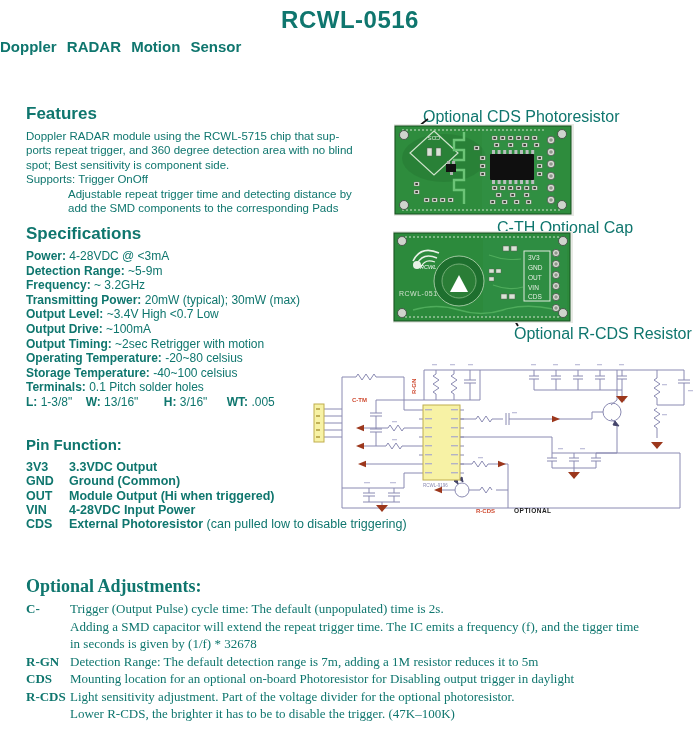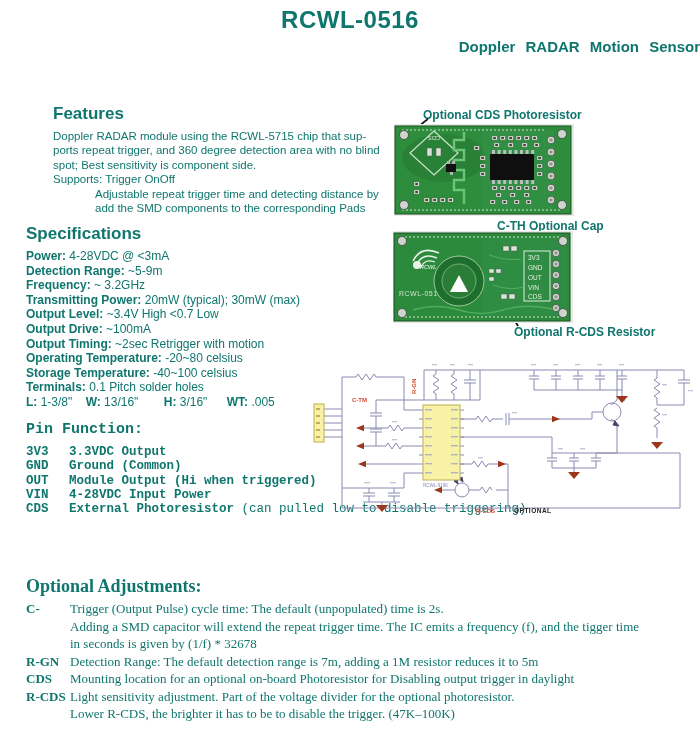--- a/index.html
+++ b/index.html
@@ -4,52 +4,52 @@
 <style>
   html,body { margin:0; padding:0; background:#ffffff; }
   .page {
     position:relative; width:700px; height:750px; background:#fff;
     font-family:"Liberation Sans","DejaVu Sans",sans-serif; color:#0f766e;
     overflow:hidden;
   }
   .abs { position:absolute; }
   .doc-title { top:6px; left:0; width:100%; text-align:center;
     font-size:24px; font-weight:bold; letter-spacing:0.5px; }
-  .doc-subtitle { top:38px; left:0; width:100%; text-align:right;
+  .doc-subtitle { top:38px; left:0; width:100%; text-align:left;
     font-size:15px; font-weight:bold; word-spacing:6px; }
   .sec-h { font-size:17px; font-weight:bold; margin:0 0 5px 0; }
   .sec-h2 { font-size:15px; font-weight:bold; margin:0 0 7px 0; }
   .sec-h3 { font-size:18px; font-weight:bold; margin:0 0 3px 0; }
   .ft-line { font-size:11.5px; line-height:14.4px; white-space:nowrap; }
   .ft-indent { padding-left:42px; }
   .spec-row { font-size:12px; line-height:14.6px; white-space:nowrap; }
   .spec-row b { font-weight:bold; }
   .dim-row span.gap1 { margin-left:10px; }
   .dim-row span.gap2 { margin-left:22px; }
   .dim-row span.gap3 { margin-left:16px; }
   .pin-row { display:flex; font-size:12.5px; line-height:14.3px; font-weight:bold; white-space:nowrap; }
   .pin-name { width:43px; flex:0 0 43px; }
   .pin-tail { font-weight:normal; }
   .oa { font-family:"Liberation Serif","DejaVu Serif",serif; font-size:13px; }
   .oa-row { position:relative; }
   .oa-name { position:absolute; left:0; top:0; font-weight:bold; line-height:17.5px; }
   .oa-lines { margin-left:44px; }
   .oa-line { line-height:17.5px; white-space:nowrap; }
-  .photo-label { font-size:12px; font-weight:bold; white-space:nowrap; }
+  .photo-label { font-size:16px; font-weight:normal; white-space:nowrap; }
   .arrow-svg { pointer-events:none; }
 </style>
 </head>
 <body>
 
 <div class="page">
 
   <div class="abs doc-title">RCWL-0516</div>
   <div class="abs doc-subtitle">Doppler RADAR Motion Sensor</div>
 
-  <div class="abs" style="left:26px; top:104px; width:370px;margin-left:27px;">
+  <div class="abs" style="left:26px; top:104px; width:370px;">
     <div class="sec-h">Features</div>
     <div class="ft-line">Doppler RADAR module using the RCWL-5715 chip that sup-</div>
     <div class="ft-line">ports repeat trigger, and 360 degree detection area with no blind</div>
     <div class="ft-line">spot; Best sensitivity is component side.</div>
     <div class="ft-line">Supports:  Trigger  OnOff</div>
     <div class="ft-line ft-indent">Adjustable repeat trigger time and detecting distance by</div>
     <div class="ft-line ft-indent">add the SMD components to the corresponding Pads</div>
   </div>
 
   <div class="abs" style="left:26px; top:224px; width:360px;">
@@ -65,21 +65,21 @@
     <div class="spec-row"><b>Storage Temperature:</b> <span>-40~100 celsius</span></div>
     <div class="spec-row"><b>Terminals:</b> <span>0.1 Pitch solder holes</span></div>
     <div class="spec-row dim-row">
       <span><b>L:</b> <span>1-3/8"</span></span>
       <span class="gap1"><b>W:</b> <span>13/16"</span></span>
       <span class="gap2"><b>H:</b> <span>3/16"</span></span>
       <span class="gap3"><b>WT:</b> <span>.005</span></span>
     </div>
   </div>
 
-  <div class="abs" style="left:26px; top:421px; width:480px;font-family:Liberation Mono, monospace;">
+  <div class="abs" style="left:26px; top:436px; width:480px;">
     <div class="sec-h2">Pin Function:</div>
     <div class="pin-row">
         <span class="pin-name">3V3</span>
         <span><span>3.3VDC Output</span><span class="pin-tail"></span></span>
       </div>
     <div class="pin-row">
         <span class="pin-name">GND</span>
         <span><span> Ground (Common)</span><span class="pin-tail"></span></span>
       </div>
     <div class="pin-row">

